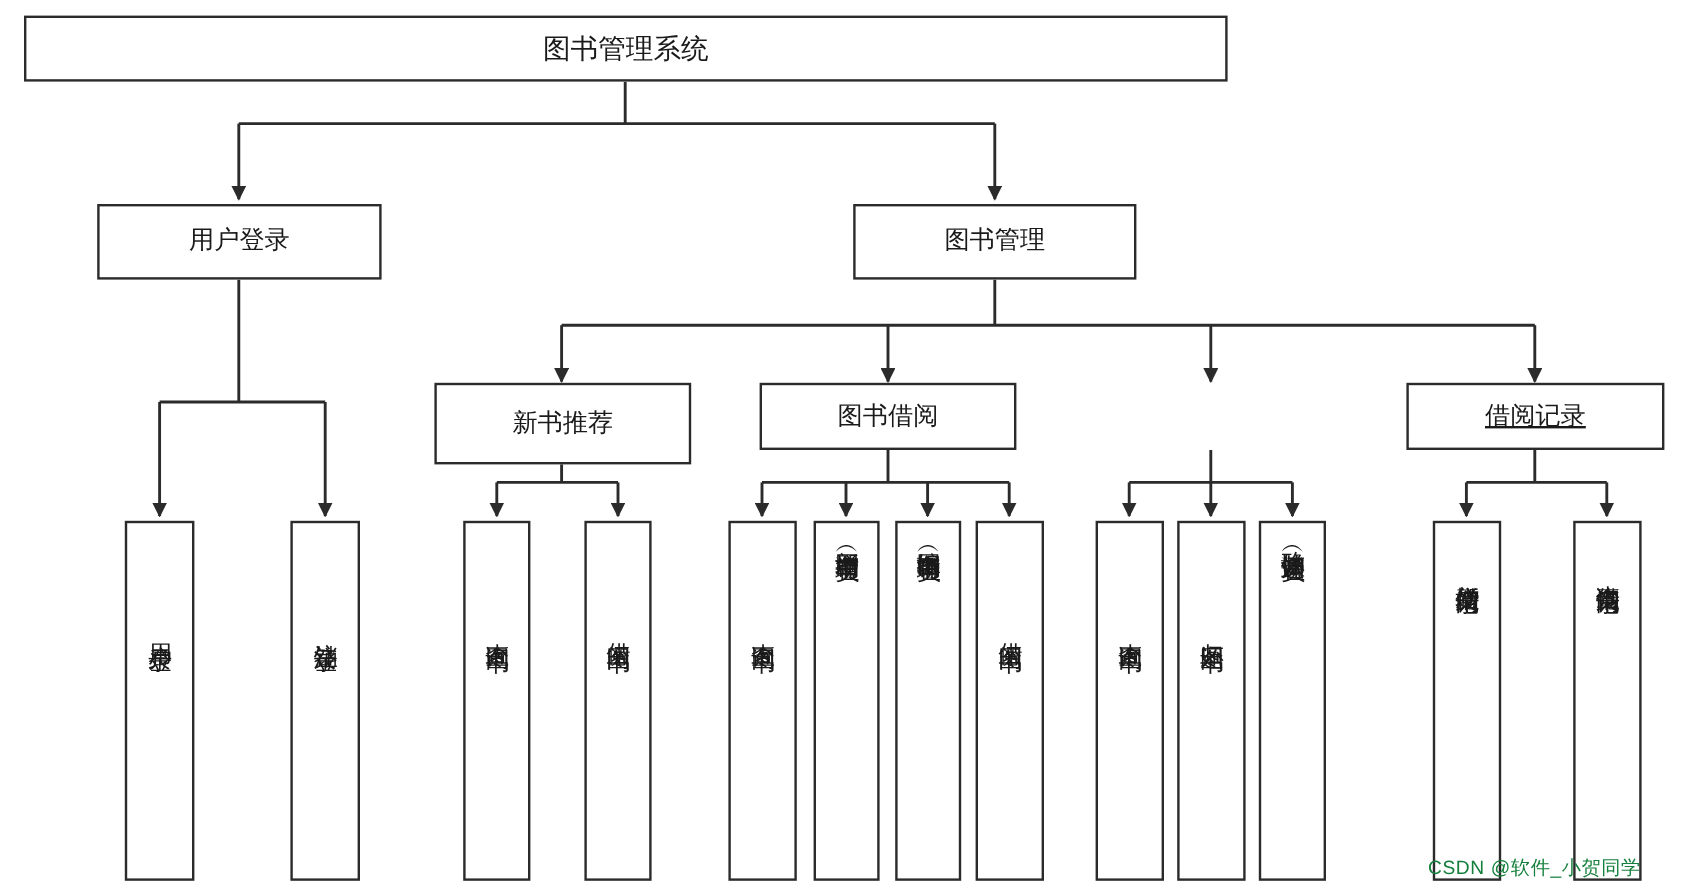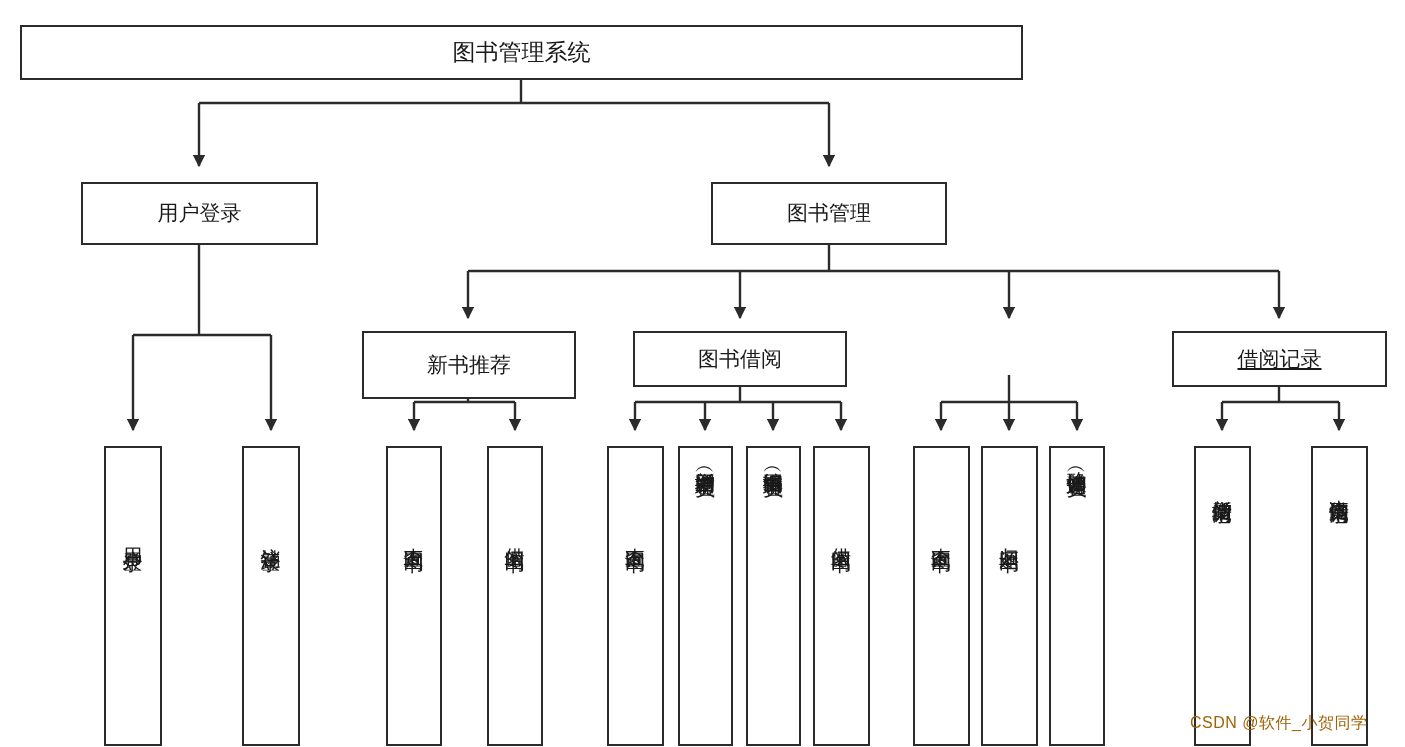--- a/index.html
+++ b/index.html
@@ -29,21 +29,20 @@
   .node {
     position: absolute;
     box-sizing: border-box;
     background: #ffffff;
     border: 2px solid #2b2b2b;
     display: flex;
     align-items: center;
     justify-content: center;
     color: #1a1a1a;
     z-index: 2;
-    margin-top: 12px;
   }
   .node-label {
     font-family: "Liberation Sans", "DejaVu Sans", sans-serif;
     color: #1a1a1a;
     line-height: 1.15;
     text-align: center;
     white-space: nowrap;
   }
   
   .node.horiz .node-label {
@@ -68,21 +67,21 @@
   }
   .node.leaf.tall .node-label {
     font-size: 20px;
     letter-spacing: 1px;
   }
   #watermark {
     position: absolute;
     left: 1190px;
     top: 713px;
     font-size: 16px;
-    color: #a16207;
+    color: #15803d;
     letter-spacing: 0.5px;
     font-family: "Liberation Sans", "DejaVu Sans", sans-serif;
     white-space: nowrap;
     z-index: 5;
   }
 </style>
 </head>
 <body>
 
 <div id="diagram-root">

